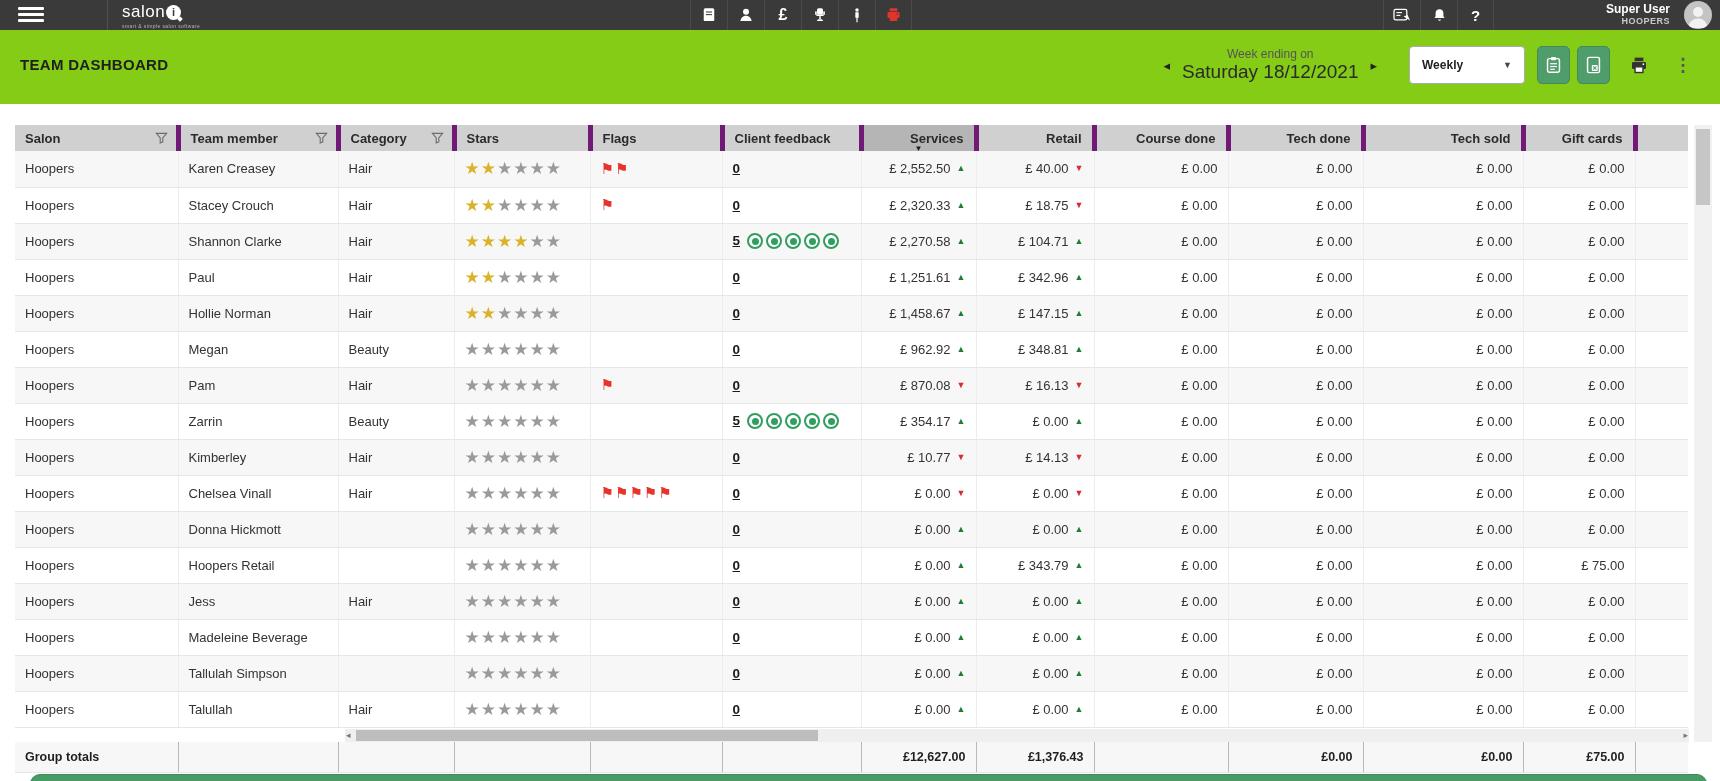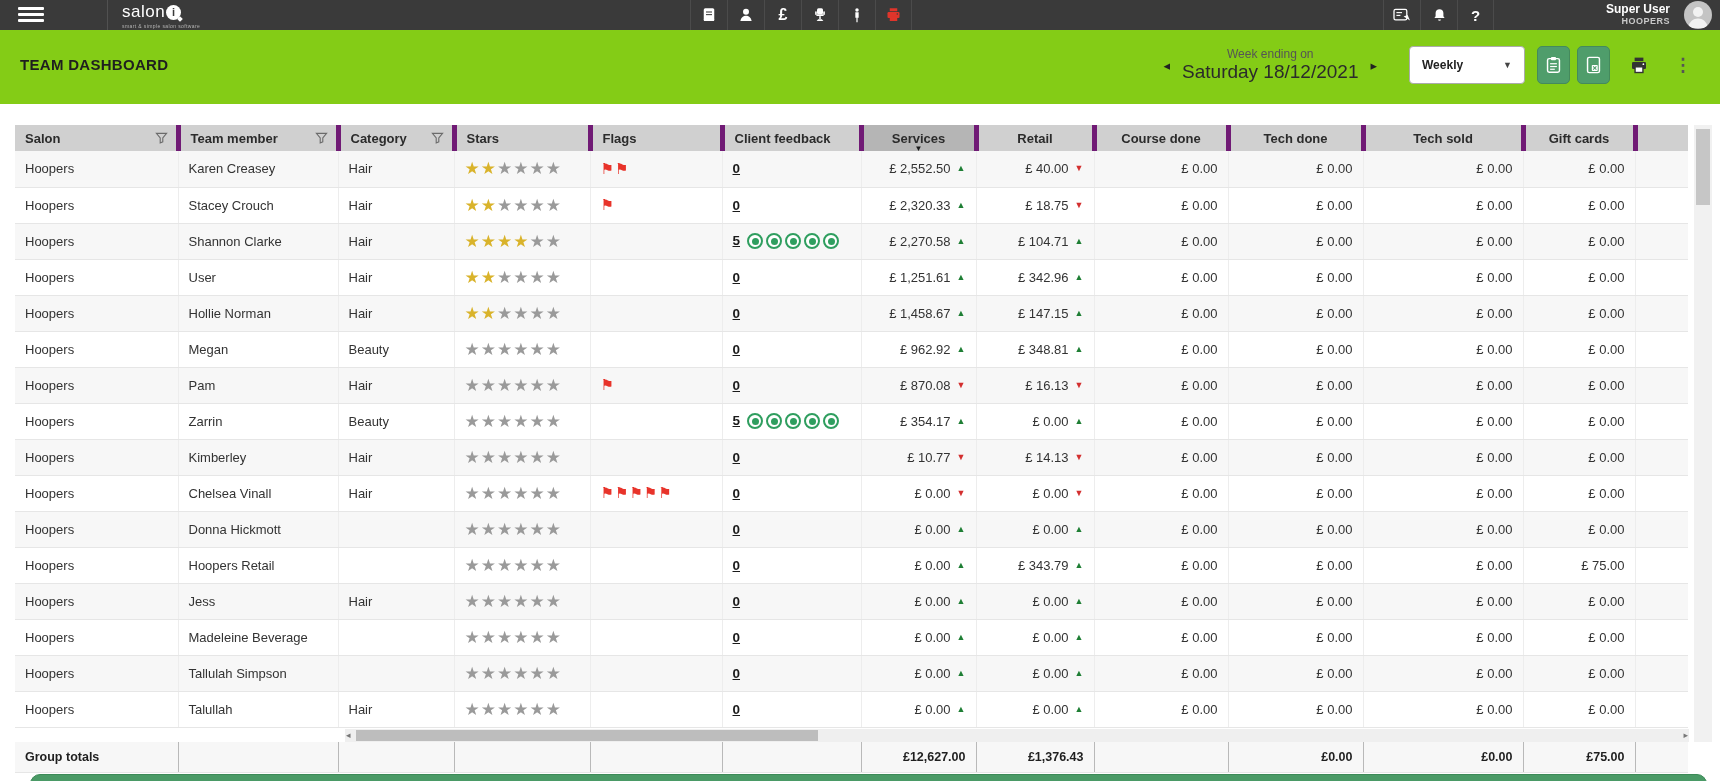--- a/index.html
+++ b/index.html
@@ -59,21 +59,21 @@
 
   
   .content { position:absolute; top:104px; left:0; width:100%; height:677px; background:#fff; }
 
   table.grid, table.totals-t { border-collapse:collapse; table-layout:fixed; position:absolute; left:15px; }
   table.grid { top:21px; }
   th, td { overflow:hidden; white-space:nowrap; }
   thead th { height:26px; background:#d0d0d0; font-size:13px; font-weight:700; color:#2b2b2b;
     text-align:left; padding:0 10px; border-left:5px solid #701a75; position:relative; cursor:pointer; }
   thead th:first-child { border-left:none; }
-  thead th.num { text-align:center; }
+  thead th.num { text-align:right; }
   thead th.sorted { background:#b5b5b5; }
   .sort-arrow { position:absolute; bottom:-2px; left:50%; transform:translateX(-50%); font-size:8px;
     color:#1a1a1a; line-height:8px; }
   .funnel { position:absolute; right:8px; top:7px; }
 
   tbody td { height:36px; font-size:13px; color:#333; padding:0 10px;
     border-bottom:1px solid #e6e6e6; border-left:1px solid #ededed; background:#fff; }
   tbody td:first-child { border-left:none; }
   tbody tr:nth-child(odd) td { background:#f7f7f7; }
   td.num { text-align:right; }
@@ -377,21 +377,21 @@
               </div>
             </td>
             <td class="num">£ 0.00</td>
             <td class="num">£ 0.00</td>
             <td class="num">£ 0.00</td>
             <td class="num">£ 0.00</td>
             <td></td>
           </tr>
           <tr>
             <td>Hoopers</td>
-            <td>User</td>
+            <td>Paul</td>
             <td>Hair</td>
             <td><span class="star gold">★</span><span class="star gold">★</span><span class="star">★</span><span class="star">★</span><span class="star">★</span><span class="star">★</span></td>
             <td></td>
             <td><span class="fb-count">0</span></td>
             <td class="num">
               <div class="money-flex">
                 <span>£ 1,251.61</span>
                 <span class="tri up">▲</span>
               </div>
             </td>

